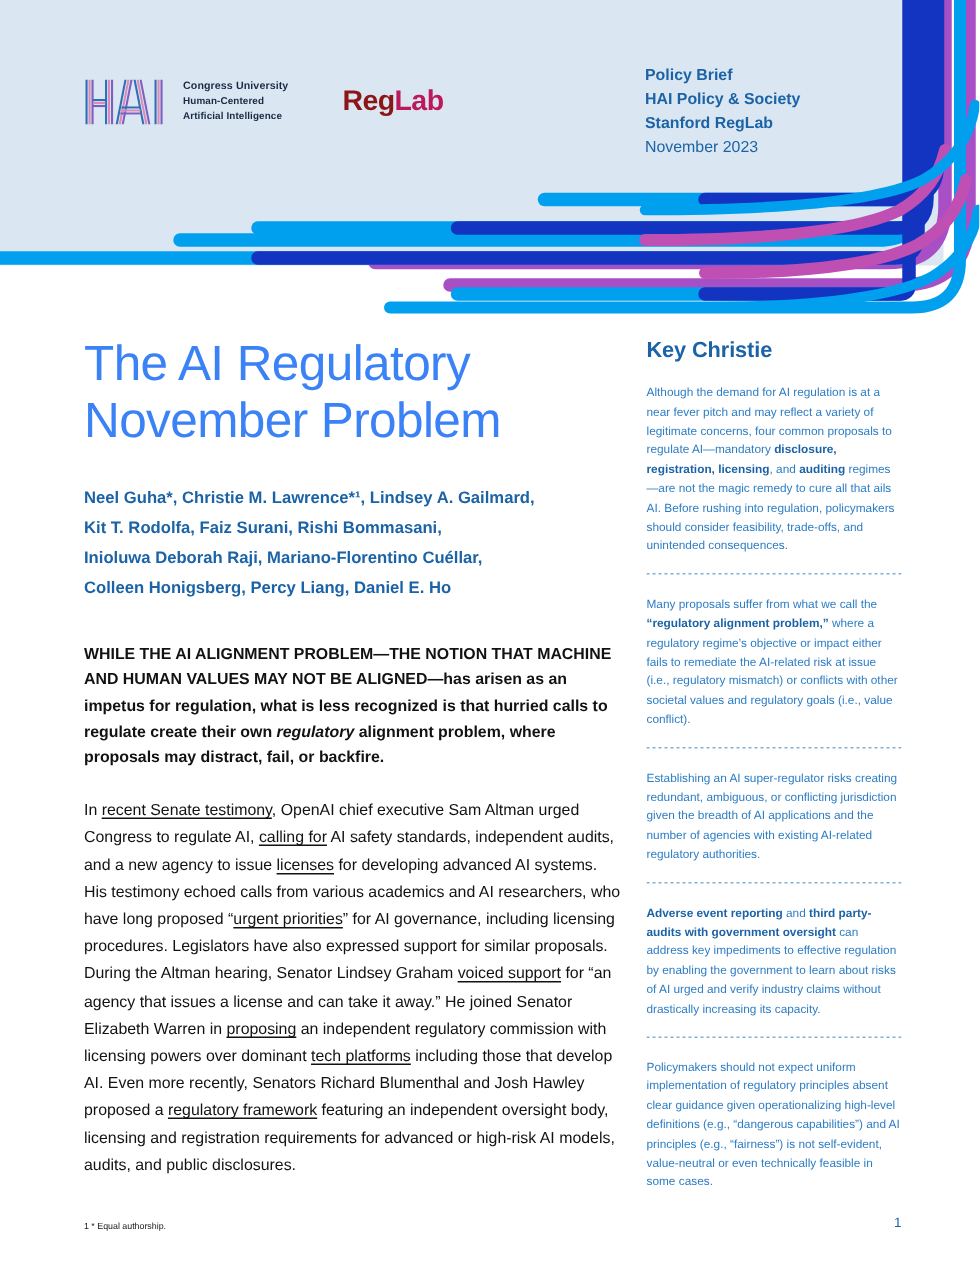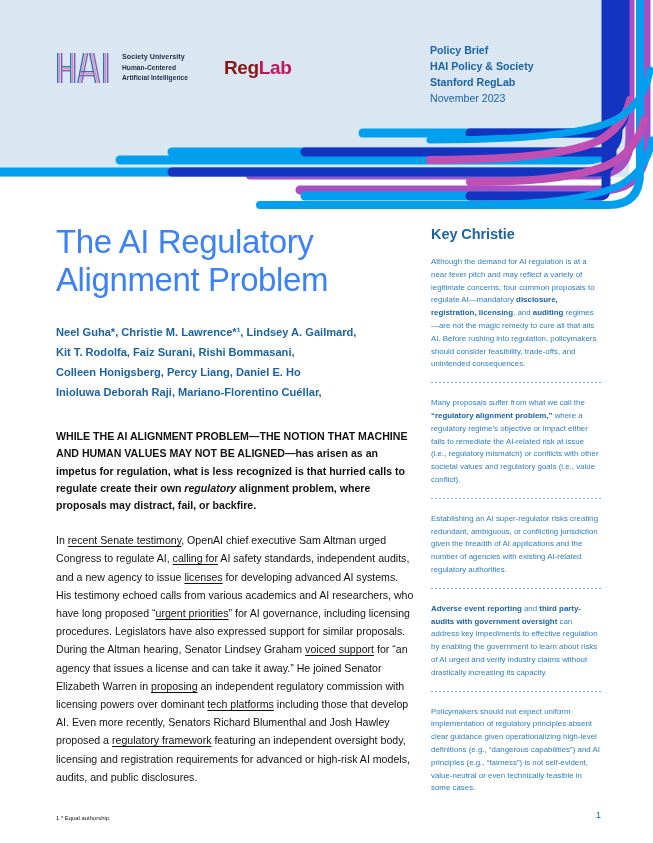--- a/index.html
+++ b/index.html
@@ -236,48 +236,48 @@
         <rect x="25" y="18" width="12" height="1.3" fill="#2f6fb5"></rect>
         <rect x="24.6" y="20" width="13" height="1.3" fill="#d98cb8"></rect>
         <rect x="24.2" y="22" width="14" height="1.3" fill="#7e5fc0"></rect>
 
         <rect x="47" y="0" width="1.4" height="30" fill="#2f6fb5"></rect>
         <rect x="49" y="0" width="1.4" height="30" fill="#d98cb8"></rect>
         <rect x="51" y="0" width="1.4" height="30" fill="#7e5fc0"></rect>
       </g>
     </svg>
     <div class="hai-wordmark">
-      <div class="l1">Society University</div>
+      <div class="l1">Congress University</div>
       <div>Human-Centered</div>
       <div>Artificial Intelligence</div>
     </div>
     <div class="reglab"><span class="reg">Reg</span><span class="lab">Lab</span></div>
   </div>
 
   <div class="header-meta">
     <div class="b">Policy Brief</div>
     <div class="b">HAI Policy &amp; Society</div>
     <div class="b">Stanford RegLab</div>
     <div>November 2023</div>
   </div>
 </div>
 
 <div class="content">
 
   <div class="col-main">
     <h1 class="doc-title">
       <span>The AI Regulatory</span><br>
-      <span>Alignment Problem</span>
+      <span>November Problem</span>
     </h1>
 
     <div class="authors">
       <div>Neel Guha*, Christie M. Lawrence*¹, Lindsey A. Gailmard,</div>
       <div>Kit T. Rodolfa, Faiz Surani, Rishi Bommasani,</div>
+      <div>Inioluwa Deborah Raji, Mariano-Florentino Cuéllar,</div>
       <div>Colleen Honigsberg, Percy Liang, Daniel E. Ho</div>
-      <div>Inioluwa Deborah Raji, Mariano-Florentino Cuéllar,</div>
     </div>
 
     <p class="lede">
       <span>WHILE THE AI ALIGNMENT PROBLEM—THE NOTION THAT MACHINE AND HUMAN VALUES MAY NOT BE ALIGNED—</span><span>has arisen as an impetus for regulation, what is less recognized is that hurried calls to regulate create their own </span><i>regulatory</i><span> alignment problem, where proposals may distract, fail, or backfire.</span>
     </p>
 
     <p class="body-par" id="body-par"><span>In </span><u>recent Senate testimony</u><span>, OpenAI chief executive Sam Altman urged Congress to regulate AI, </span><u>calling for</u><span> AI safety standards, independent audits, and a new agency to issue </span><u>licenses</u><span> for developing advanced AI systems. His testimony echoed calls from various academics and AI researchers, who have long proposed “</span><u>urgent priorities</u><span>” for AI governance, including licensing procedures. Legislators have also expressed support for similar proposals. During the Altman hearing, Senator Lindsey Graham </span><u>voiced support</u><span> for “an agency that issues a license and can take it away.” He joined Senator Elizabeth Warren in </span><u>proposing</u><span> an independent regulatory commission with licensing powers over dominant </span><u>tech platforms</u><span> including those that develop AI. Even more recently, Senators Richard Blumenthal and Josh Hawley proposed a </span><u>regulatory framework</u><span> featuring an independent oversight body, licensing and registration requirements for advanced or high-risk AI models, audits, and public disclosures.</span></p>
 
     <div class="footnote">1 * Equal authorship.</div>
   </div>

